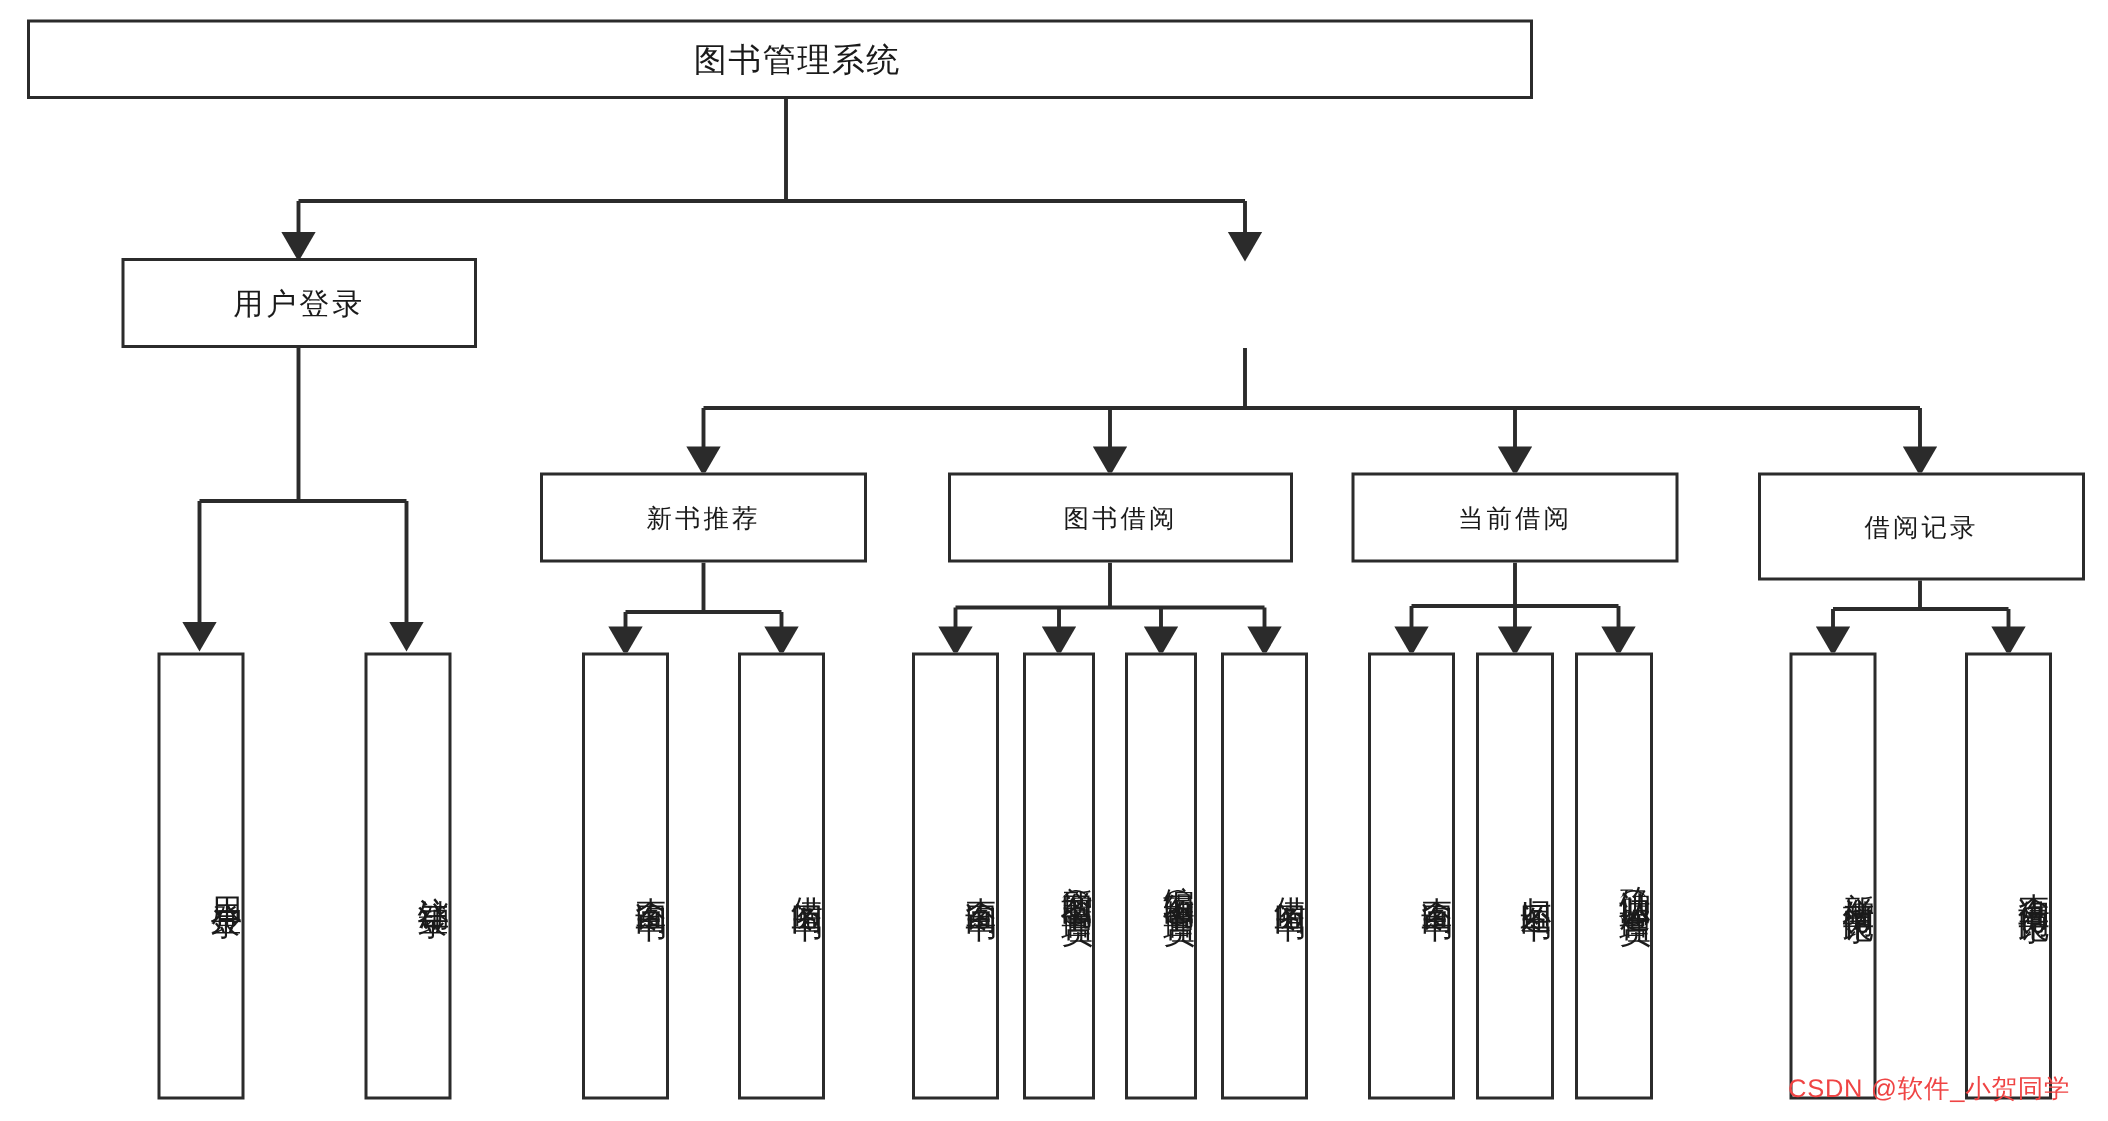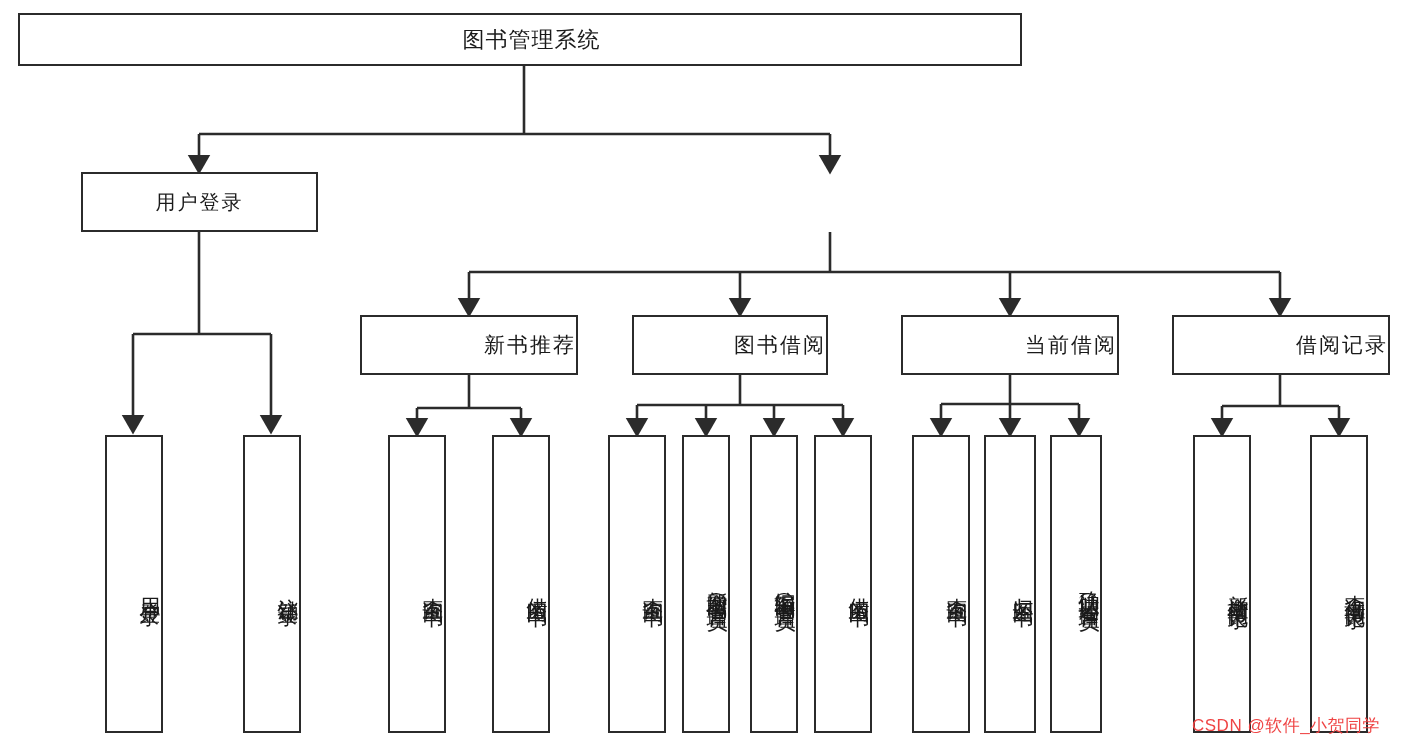--- a/index.html
+++ b/index.html
@@ -38,23 +38,22 @@
   }
   .node.root {
     font-size: 22px;
     letter-spacing: 1px;
   }
   .node.l2 {
     font-size: 20px;
     letter-spacing: 2px;
   }
   .node.l3 {
-    font-size: 21px;
+    font-size: 17px;
     letter-spacing: 2px;
-    justify-content: flex-end;
   }
   .node.leaf {
     font-size: 21px;
     letter-spacing: 3px;
     writing-mode: vertical-rl;
     text-orientation: upright;
     align-items: flex-start;
     justify-content: center;
     padding-top: 6px;
     line-height: 1;
@@ -133,27 +132,27 @@
     <span>图书管理系统</span>
   </div>
 
   <div class="node l2" style="left:81px; top:172px; width:237px; height:60px;">
     <span>用户登录</span>
   </div>
 
   <div class="node l3" style="left:360px; top:315px; width:218px; height:60px;">
     <span>新书推荐</span>
   </div>
-  <div class="node l3" style="left:632px; top:315px; width:196px; height:60px;">
+  <div class="node l3" style="left:632px; top:315px; width:230px; height:60px;">
     <span>图书借阅</span>
   </div>
   <div class="node l3" style="left:901px; top:315px; width:218px; height:60px;">
     <span>当前借阅</span>
   </div>
-  <div class="node l3" style="left:1172px; top:315px; width:218px; height:60px;">
+  <div class="node l3" style="left:1172px; top:315px; width:218px; height:72px;">
     <span>借阅记录</span>
   </div>
 
   <div class="node leaf" style="left:105px; top:435px; width:58px; height:298px;">
     <span class="vtext">用户登录</span>
   </div>
   <div class="node leaf" style="left:243px; top:435px; width:58px; height:298px;">
     <span class="vtext">注销登录</span>
   </div>
 

